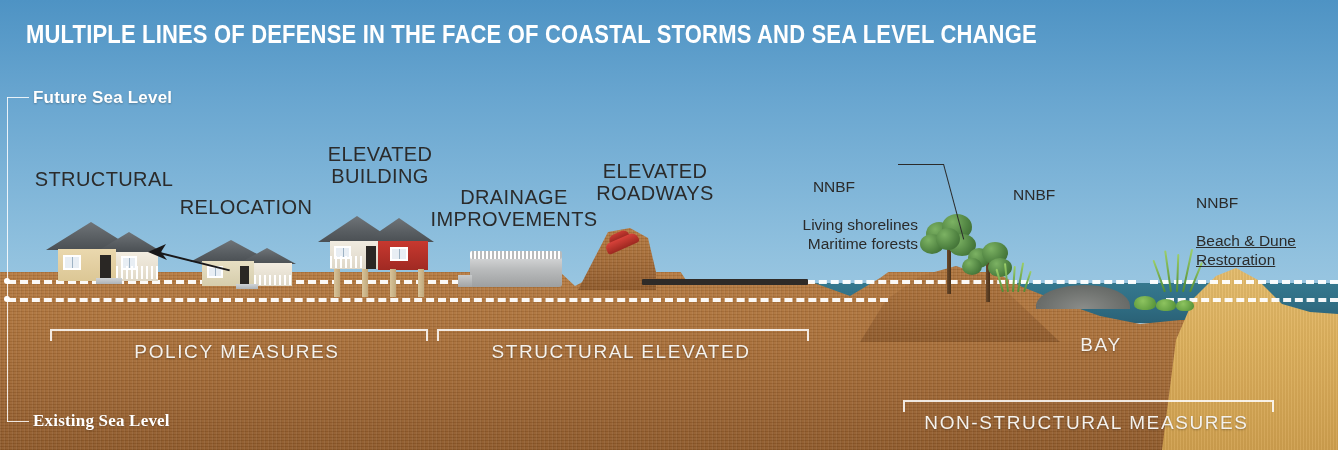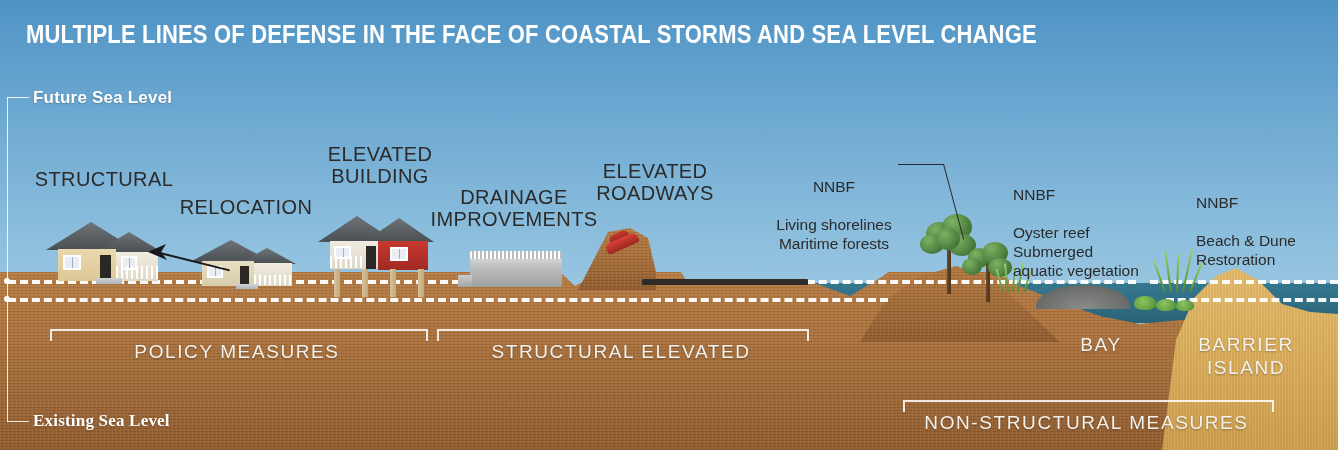--- a/index.html
+++ b/index.html
@@ -287,45 +287,40 @@
   <div class="lbl-dark" style="left:166px;top:196px;width:160px;">RELOCATION</div>
   <div class="lbl-dark" style="left:310px;top:143px;width:140px;">ELEVATED
 BUILDING</div>
   <div class="lbl-dark" style="left:426px;top:186px;width:176px;">DRAINAGE
 IMPROVEMENTS</div>
   <div class="lbl-dark" style="left:580px;top:160px;width:150px;">ELEVATED
 ROADWAYS</div>
 
   <div class="lbl-nnbf" style="left:750px;top:158px;width:168px;text-align:center;">
     <div>NNBF</div>
-    <div style="white-space:pre-line;">Living shorelines
+    <div style="white-space:pre-line;text-align:right;">Living shorelines
 Maritime forests</div>
   </div>
   <div class="leader" style="left:898px;top:164px;width:46px;height:1.4px;"></div>
   <div class="leader" style="left:944px;top:164px;width:78px;height:1.4px;transform:rotate(75deg);transform-origin:left top;"></div>
 
   <div class="lbl-nnbf" style="left:1013px;top:166px;width:172px;">
     <div>NNBF</div>
-    <div style="white-space:pre-line;">Oyster reef
-Submerged
-aquatic vegetation</div>
   </div>
 
   <div class="lbl-nnbf" style="left:1196px;top:174px;width:140px;">
     <div>NNBF</div>
-    <div style="white-space:pre-line;">Beach &amp; Dune
+    <div style="white-space:pre-line;text-decoration:underline;">Beach &amp; Dune
 Restoration</div>
   </div>
 
   <div class="bracket" style="left:50px;top:329px;width:374px;"></div>
   <div class="lbl-cat" style="left:50px;top:340px;width:374px;">POLICY MEASURES</div>
 
   <div class="bracket" style="left:437px;top:329px;width:368px;"></div>
   <div class="lbl-cat" style="left:437px;top:340px;width:368px;">STRUCTURAL ELEVATED</div>
 
   <div class="bracket" style="left:903px;top:400px;width:367px;"></div>
   <div class="lbl-cat" style="left:903px;top:411px;width:367px;">NON-STRUCTURAL MEASURES</div>
 
   <div class="lbl-cat" style="left:1058px;top:333px;width:86px;">BAY</div>
-  <div class="lbl-cat" style="left:1182px;top:333px;width:128px;">BARRIER
-ISLAND</div>
 
 </div>
 
 </body></html>

